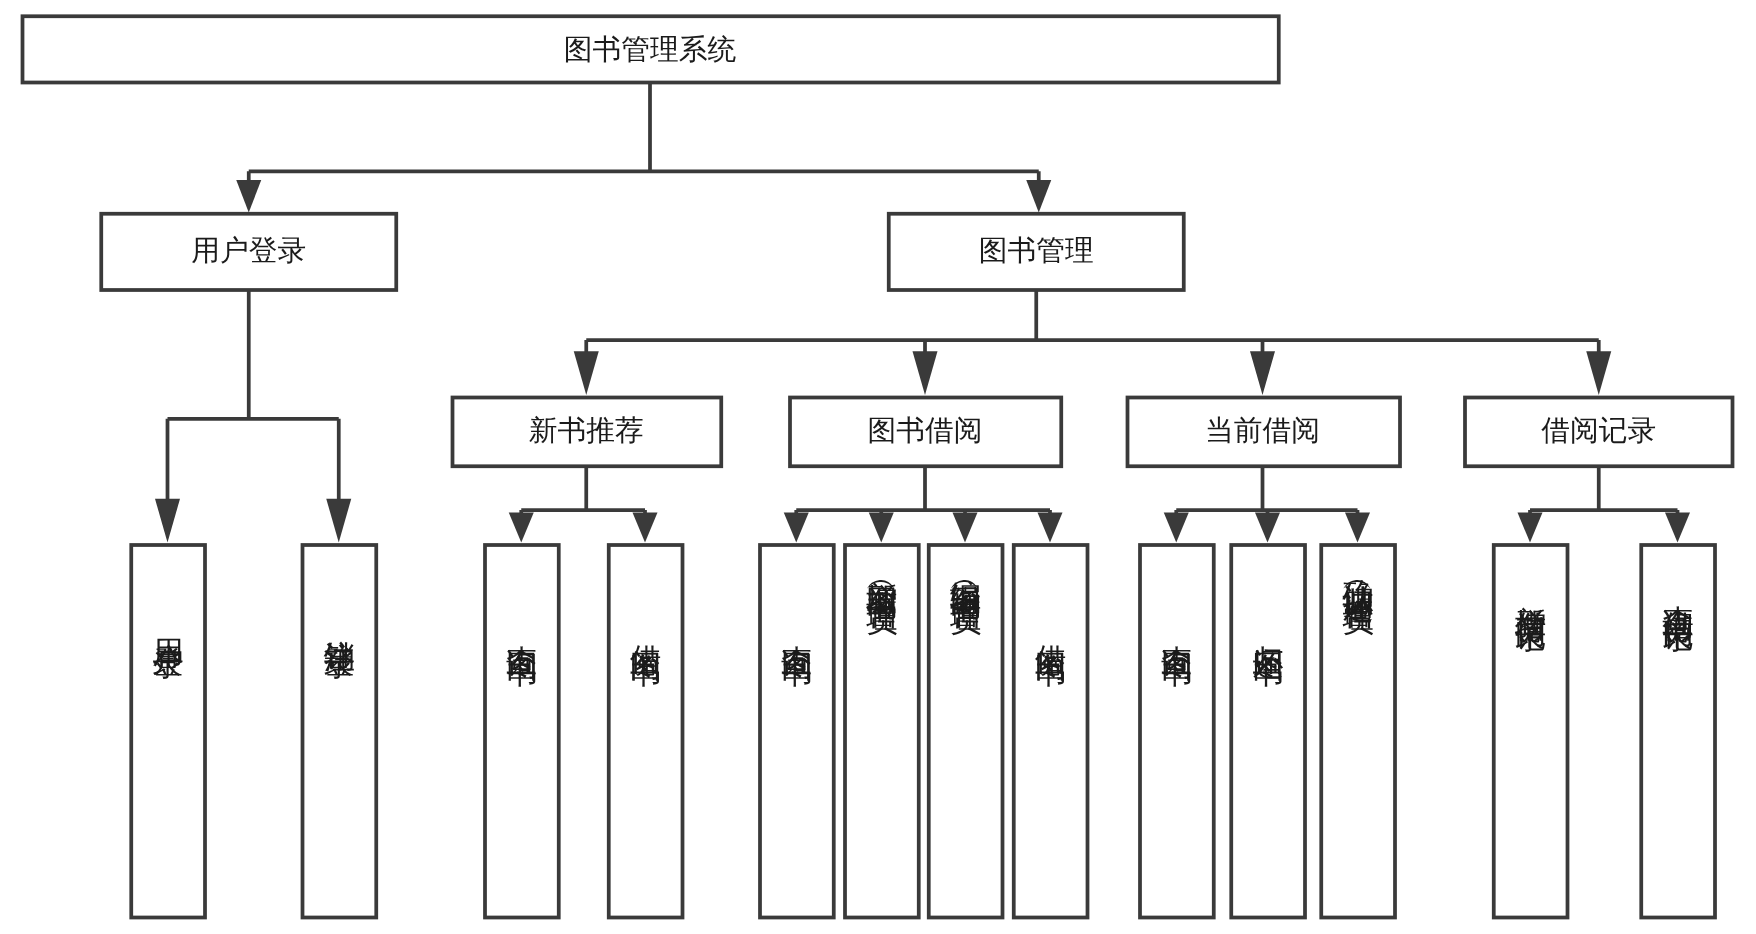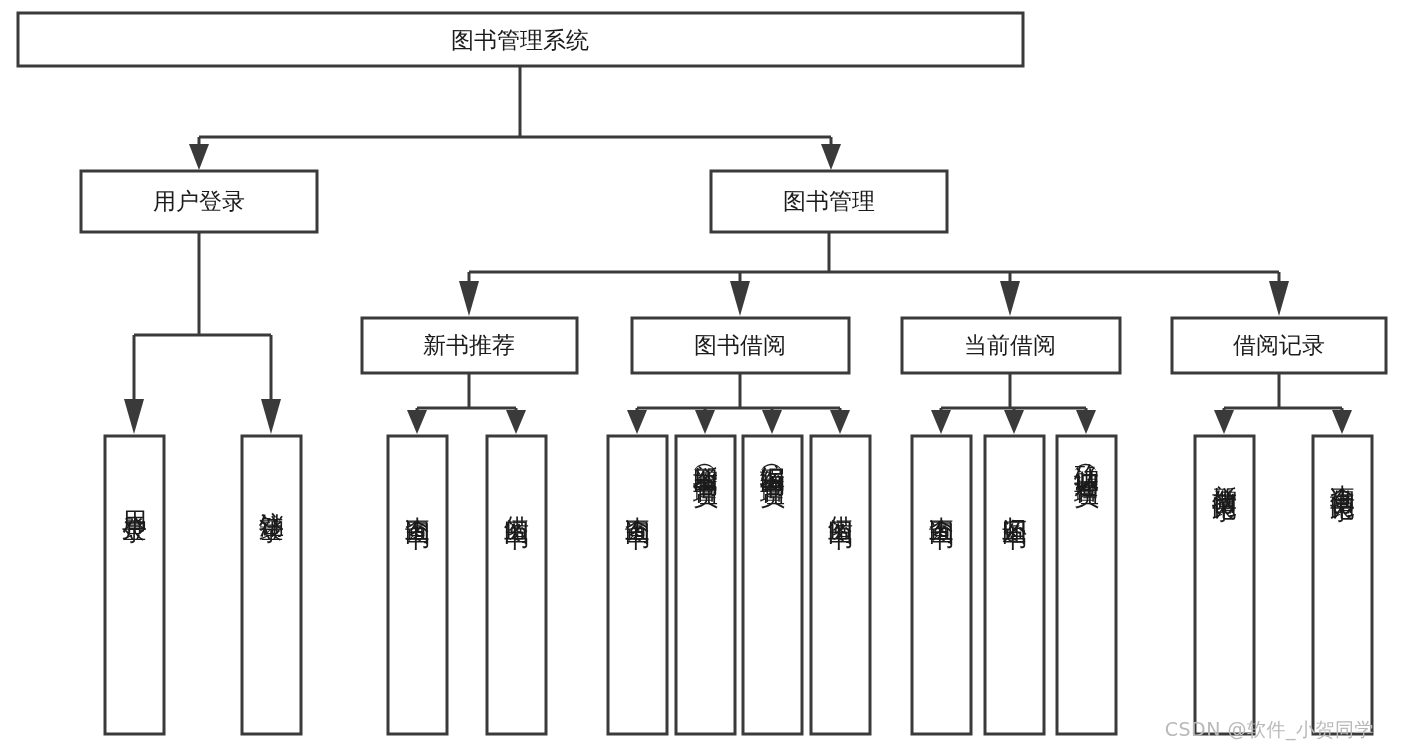--- a/index.html
+++ b/index.html
@@ -239,15 +239,14 @@
   <div class="leaf-label-wrap" style="left:1057px; top:436px; width:59px; height:298px;">
     <span class="leaf-label" style="margin-top:8px;">确认归还（管理员）</span>
   </div>
   <div class="leaf-label-wrap" style="left:1195px; top:436px; width:59px; height:298px;">
     <span class="leaf-label" style="margin-top:28px;">新增借阅记录</span>
   </div>
   <div class="leaf-label-wrap" style="left:1313px; top:436px; width:59px; height:298px;">
     <span class="leaf-label" style="margin-top:28px;">查询借阅记录</span>
   </div>
 
-  <div class="watermark">CSDN @软件_小贺同学</div>
 
 </div>
 
 </body></html>

